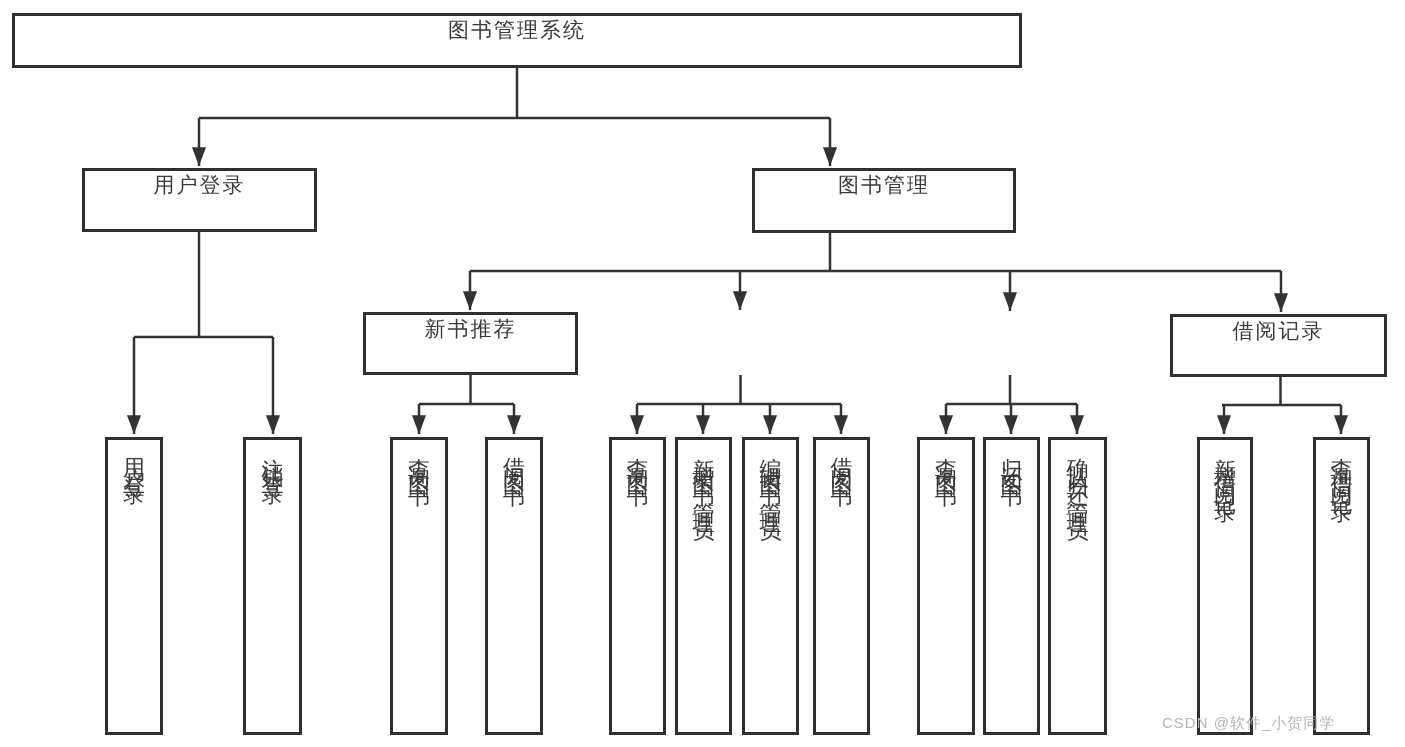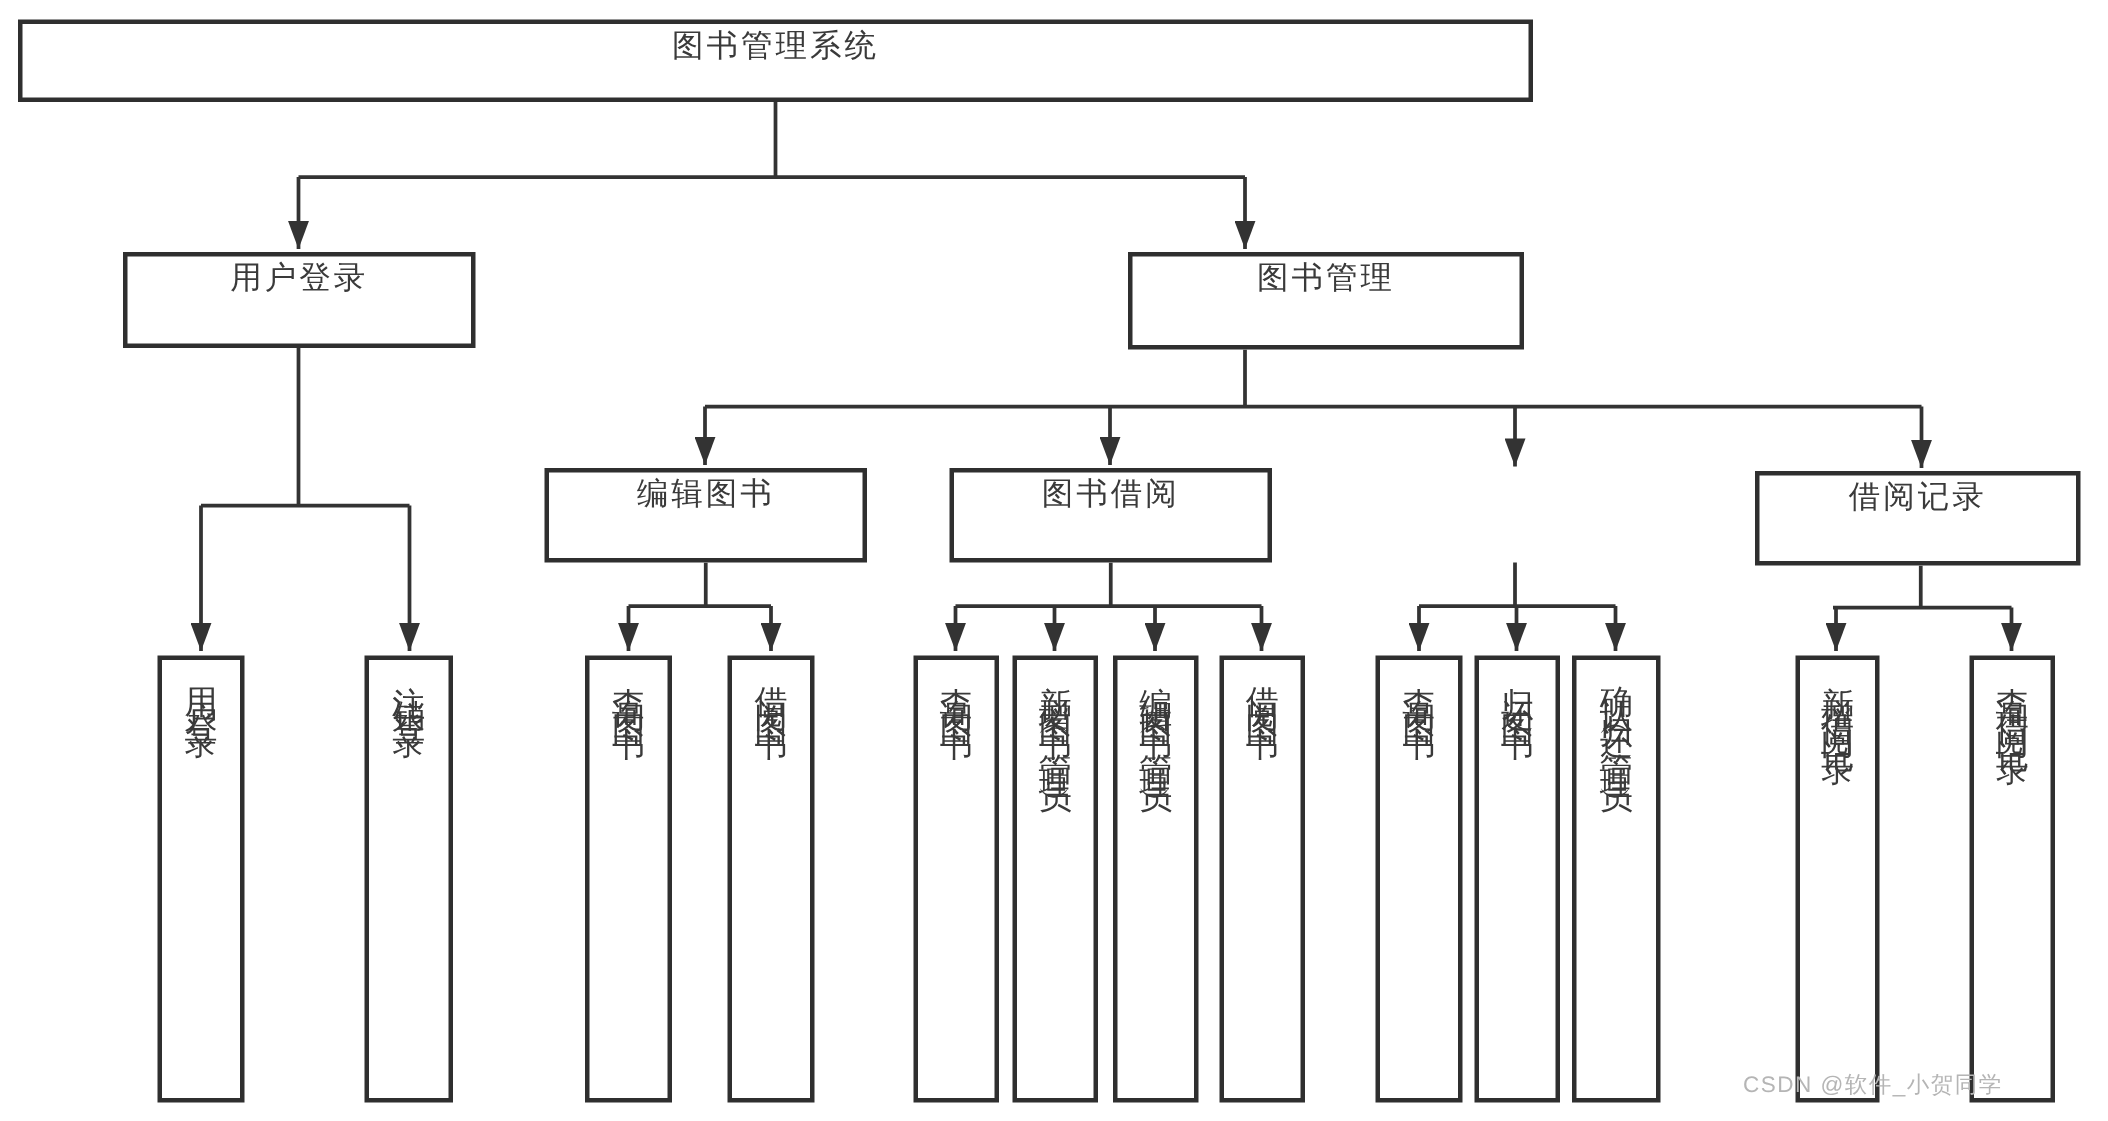--- a/index.html
+++ b/index.html
@@ -92,24 +92,21 @@
   </div>
 
   <div class="node hnode" style="left:82px;top:168px;width:235px;height:64px;">
     <span>用户登录</span>
   </div>
   <div class="node hnode" style="left:752px;top:168px;width:264px;height:65px;">
     <span>图书管理</span>
   </div>
 
   <div class="node hnode" style="left:363px;top:312px;width:215px;height:63px;">
-    <span>编辑图书</span>
-  </div>
-  <div class="node hnode" style="left:633px;top:312px;width:215px;height:63px;">
-    <span>图书借阅</span>
+    <span>新书推荐</span>
   </div>
   <div class="node hnode" style="left:1170px;top:314px;width:217px;height:63px;">
     <span>借阅记录</span>
   </div>
 
   <div class="node vnode" style="left:105px;top:437px;width:58px;height:298px;">
     <span>用户登录</span>
   </div>
   <div class="node vnode" style="left:243px;top:437px;width:59px;height:298px;">
     <span>注销登录</span>

